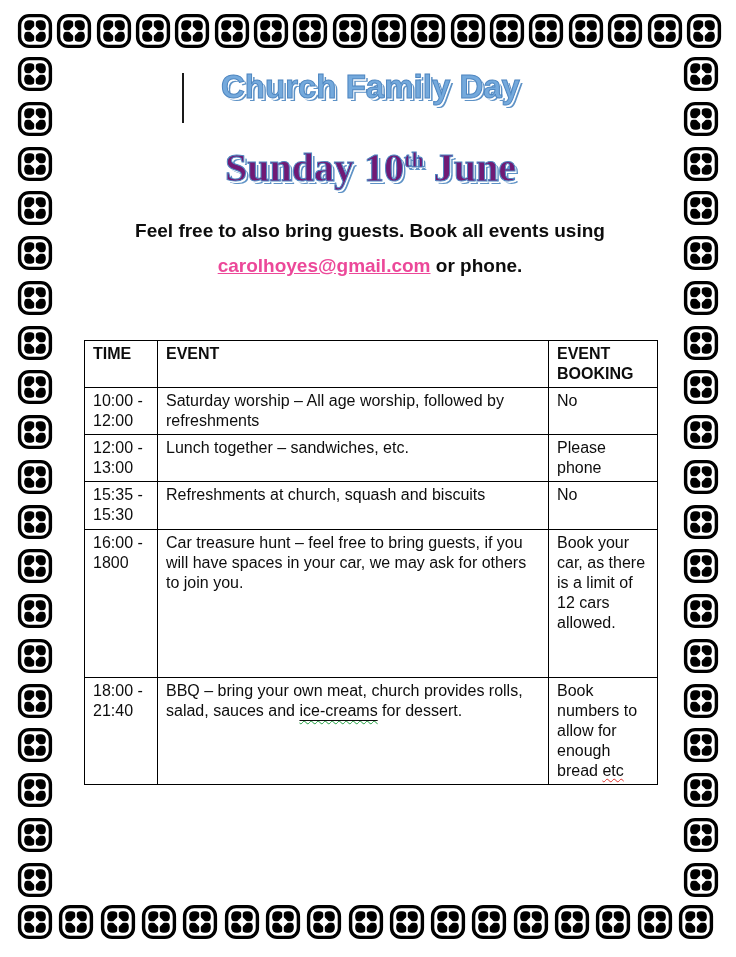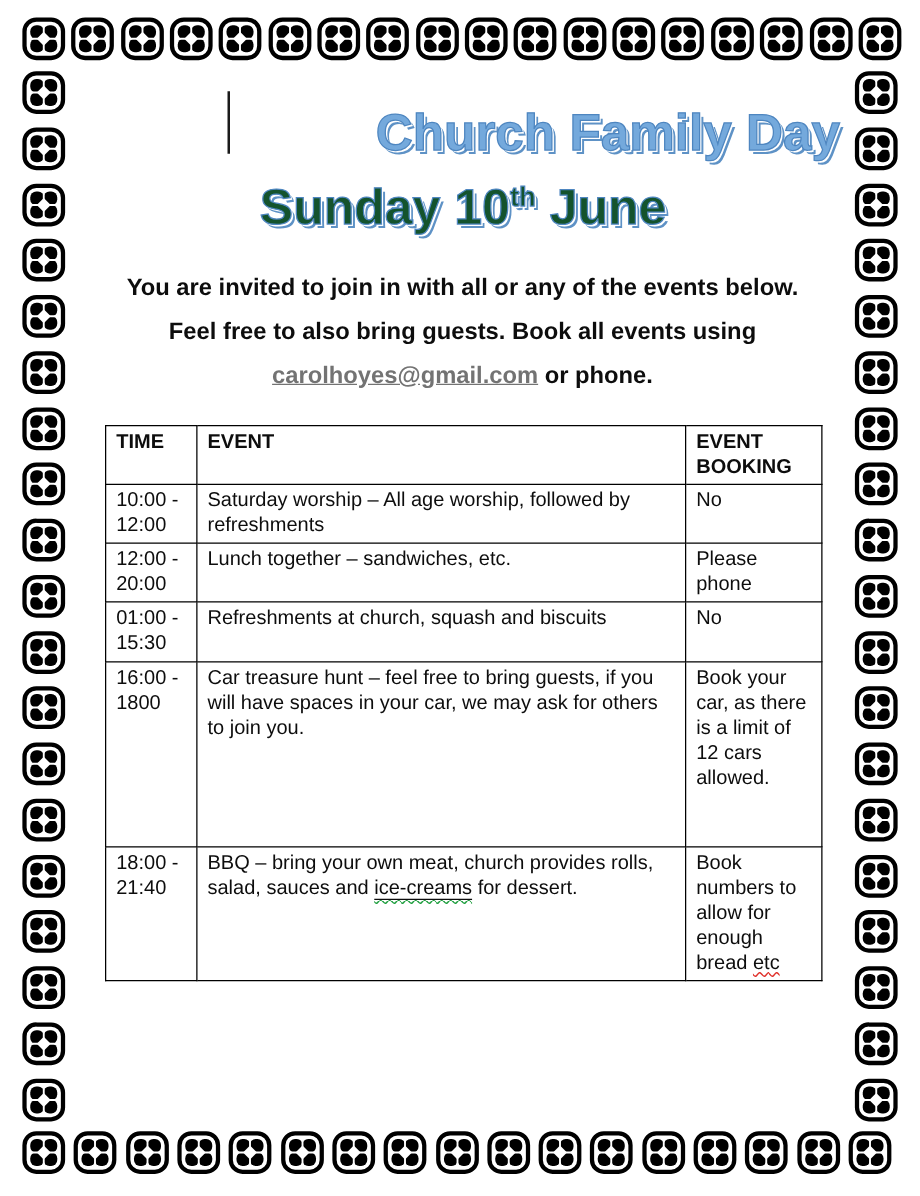--- a/index.html
+++ b/index.html
@@ -14,41 +14,42 @@
   .border-row{position:absolute;display:flex;justify-content:space-between;align-items:center;}
   .border-row.top{left:17px;right:14px;top:13px;height:36px;}
   .border-row.bottom{left:17px;right:22px;top:904px;height:36px;}
   .border-col{position:absolute;display:flex;flex-direction:column;justify-content:space-between;align-items:center;}
   .border-col.left{left:17px;top:56px;width:36px;height:842px;}
   .border-col.right{left:683px;top:56px;width:36px;height:842px;}
   .tile{width:36px;height:36px;flex:0 0 auto;}
   
   .caret{position:absolute;left:182px;top:73px;width:2px;height:50px;background:#1a1a1a;}
   .title{
-    position:absolute;left:84px;top:68px;width:573px;margin:15px;
-    text-align:right;font-size:41px;font-weight:bold;letter-spacing:0px;
+    position:absolute;left:84px;top:68px;width:573px;margin:0;
+    text-align:center;font-size:33px;font-weight:bold;letter-spacing:0px;
     color:#74A9DC;
     -webkit-text-stroke:1px #4E86C0;
     text-shadow:1.5px 1.5px 0 #ffffff, 3px 3px 0 #5E92C6;
   }
   .subtitle{
     position:absolute;left:84px;top:144px;width:573px;margin:0;
     text-align:center;font-size:40px;font-weight:bold;
-    color:#14532d;
+    color:#701a75;
     -webkit-text-stroke:1px #4E86C0;
     text-shadow:1.5px 1.5px 0 #ffffff, 3px 3px 0 #5E92C6;
+    font-family:Liberation Serif, serif;
   }
   .subtitle sup{font-size:22px;}
   
   .intro{
     position:absolute;left:60px;top:213px;width:620px;
     text-align:center;font-size:19px;font-weight:600;color:#0d0d0d;
     line-height:35px;
   }
-  .email{color:#737373;text-decoration:underline;cursor:pointer;}
+  .email{color:#ec4899;text-decoration:underline;cursor:pointer;}
   
   table.events{
     position:absolute;left:84px;top:340px;
     border-collapse:collapse;table-layout:fixed;width:573px;
     font-size:16px;line-height:20px;color:#0d0d0d;
   }
   table.events th, table.events td{
     border:1.8px solid #000;
     vertical-align:top;text-align:left;
     padding:3px 8px 3px 8px;
@@ -806,21 +807,20 @@
         <path d="M18 12.4 L23.6 18 L18 23.6 L12.4 18 Z" fill="#fff"></path>
       </svg>
     </div>
 
   <div class="caret"></div>
 
   <h1 class="title">Church Family Day</h1>
   <h2 class="subtitle"><span>Sunday 10</span><sup>th</sup><span> June</span></h2>
 
   <div class="intro">
-    <div>You are invited to join in with all or any of the events below.</div>
     <div>Feel free to also bring guests. Book all events using</div>
     <div><a class="email">carolhoyes@gmail.com</a><span> or phone.</span></div>
   </div>
 
   <table class="events">
     <colgroup>
         <col class="c-time">
         <col class="c-event">
         <col class="c-booking">
       </colgroup>
@@ -831,26 +831,26 @@
           <th>EVENT BOOKING</th>
         </tr>
       </thead>
     <tbody id="events-tbody">
         <tr style="height: 46px;">
           <td>10:00 - 12:00</td>
           <td>Saturday worship – All age worship, followed by refreshments</td>
           <td>No</td>
         </tr>
         <tr style="height: 44px;">
-          <td>12:00 - 20:00</td>
+          <td>12:00 - 13:00</td>
           <td>Lunch together – sandwiches, etc.</td>
           <td>Please phone</td>
         </tr>
         <tr style="height: 48px;">
-          <td>01:00 - 15:30</td>
+          <td>15:35 - 15:30</td>
           <td>Refreshments at church, squash and biscuits</td>
           <td>No</td>
         </tr>
         <tr style="height: 148px; padding-left: 10px;">
           <td>16:00 - 1800</td>
           <td>Car treasure hunt – feel free to bring guests, if you will have spaces in your car, we may ask for others to join you.</td>
           <td>Book your car, as there is a limit of 12 cars allowed.</td>
         </tr>
         <tr style="height: 100px;">
           <td>18:00 - 21:40</td>

